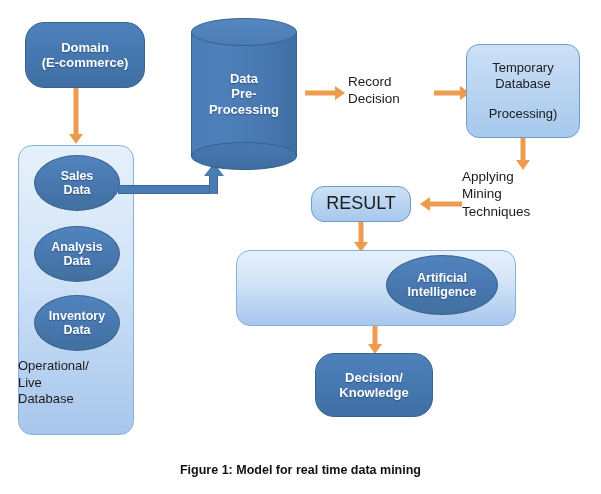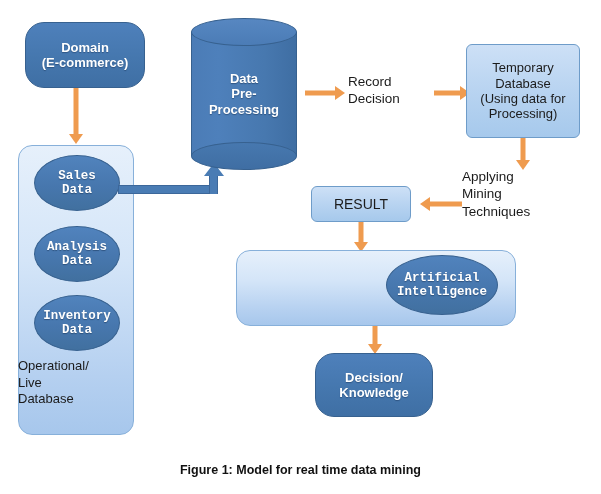--- a/index.html
+++ b/index.html
@@ -35,21 +35,21 @@
     color: #ffffff;
     font-weight: bold;
     font-size: 13px;
     text-shadow: 0 1px 1px rgba(20,45,80,.45);
   }
 
   
   .box-light {
     background: linear-gradient(180deg, #cde0f6 0%, #b9d4f1 48%, #a6c9ec 100%);
     border: 1px solid #6e9cc9;
-    border-radius: 6px;
+    border-radius: 13px;
     color: #1b1b1b;
     font-size: 13px;
   }
 
   
   .panel {
     position: absolute;
     box-sizing: border-box;
     background: linear-gradient(180deg, #e6f0fb 0%, #d4e5f8 40%, #b5d0f0 80%, #a7c7ec 100%);
     border: 1px solid #87b0da;
@@ -65,21 +65,20 @@
     justify-content: center;
     text-align: center;
     border-radius: 50%;
     background: linear-gradient(180deg, #5183bd 0%, #4777ae 55%, #41709f 100%);
     border: 1px solid #37618f;
     color: #ffffff;
     font-weight: bold;
     font-size: 12.5px;
     line-height: 1.14;
     text-shadow: 0 1px 1px rgba(20,45,80,.5);
-    font-family: Liberation Mono, monospace;
   }
 
   
   .label {
     position: absolute;
     text-align: left;
     color: #1b1b1b;
     font-size: 13.5px;
     line-height: 1.28;
   }
@@ -295,42 +294,42 @@
 
   <div class="arr arr-h right" style="left:434px; top:83px; width:36px; height:20px;">
     <div class="shaft" style="width:28px;"></div>
     <div class="head"></div>
   </div>
 
   <div class="node box-light" style="left:466px; top:44px; width:114px; height:94px;">
     <div>
       <span>Temporary</span><br>
       <span>Database</span><br>
-      <span>(Using data for</span><br>
+      <br>
       <span>Processing)</span>
     </div>
   </div>
 
   <div class="arr arr-v down" style="left:513px; top:138px; width:20px; height:32px;">
     <div class="shaft" style="height:22px;"></div>
     <div class="head"></div>
   </div>
 
   <div class="label" style="left:462px; top:168px; width:122px;">
     <span>Applying</span><br>
     <span>Mining</span><br>
     <span>Techniques</span>
   </div>
 
   <div class="arr arr-h left" style="left:420px; top:194px; width:42px; height:20px;">
     <div class="shaft" style="left:8px; width:34px;"></div>
     <div class="head"></div>
   </div>
 
-  <div class="node box-light" style="left:311px; top:186px; width:100px; height:36px; font-size:14px;">
+  <div class="node box-light" style="left:311px; top:186px; width:100px; height:36px; font-size:18px;">
     <span>RESULT</span>
   </div>
 
   <div class="arr arr-v down" style="left:351px; top:222px; width:20px; height:30px;">
     <div class="shaft" style="height:20px;"></div>
     <div class="head"></div>
   </div>
 
   <div class="panel" style="left:236px; top:250px; width:280px; height:76px;"></div>
 

